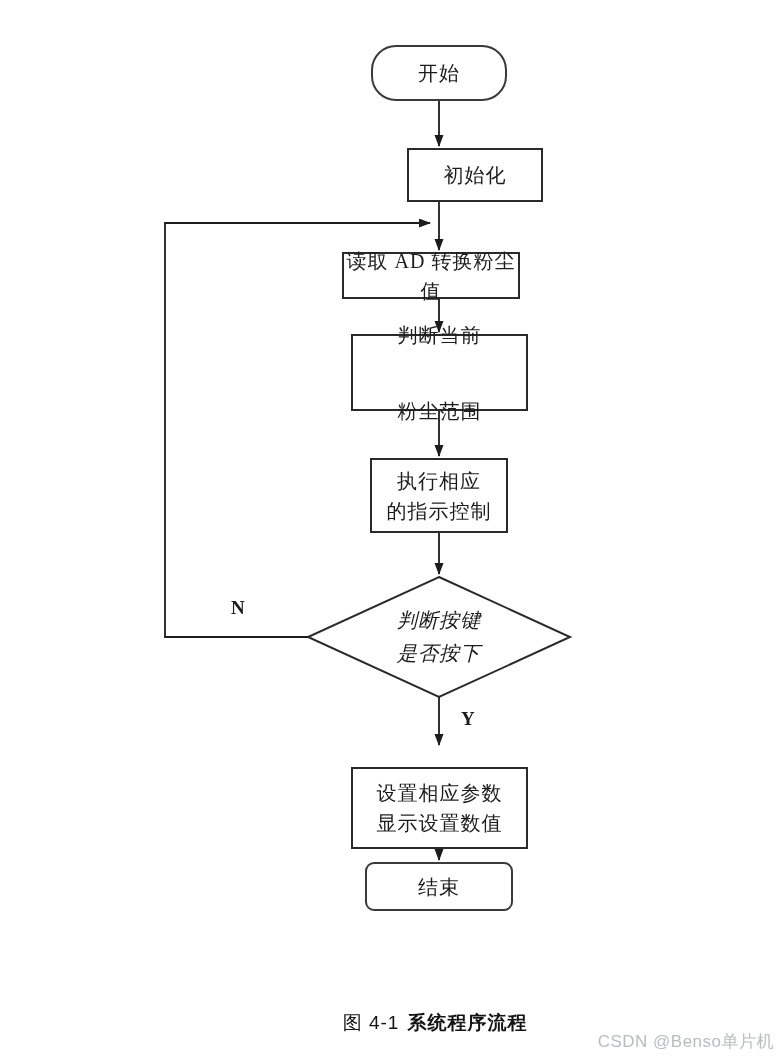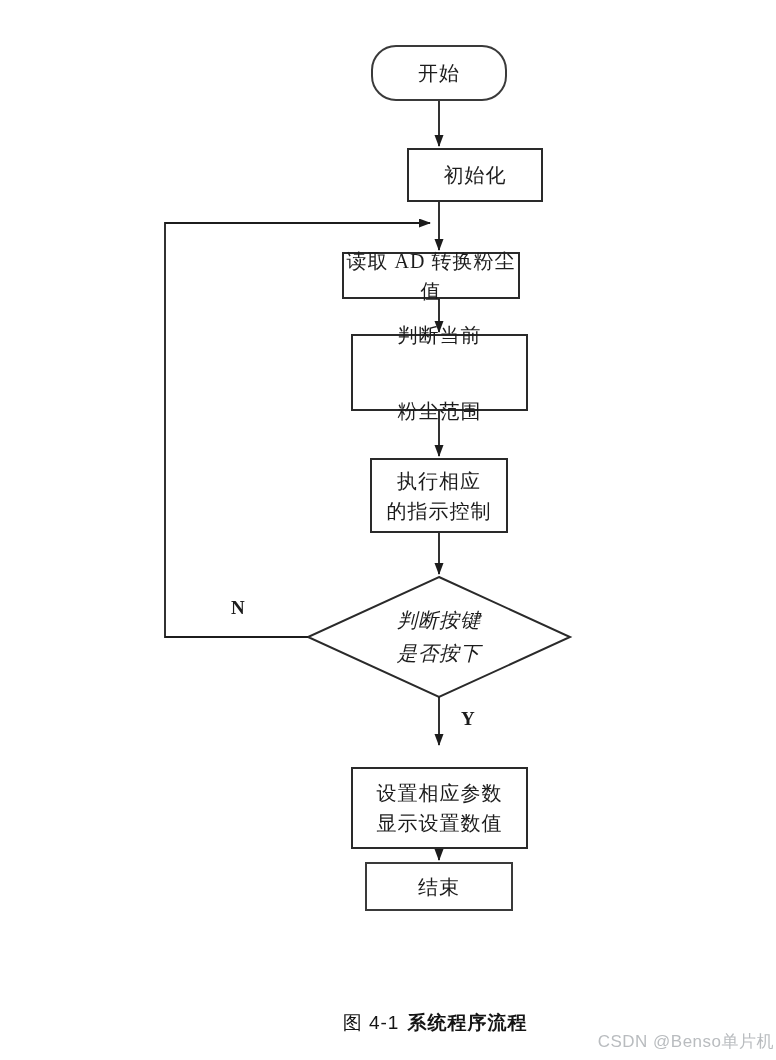--- a/index.html
+++ b/index.html
@@ -33,21 +33,21 @@
     line-height: 30px;
     letter-spacing: 1px;
   }
   .node.rounded { border-radius: 25px; border-color: #3a3a3a; }
   #node-start  { left: 371px; top: 45px;  width: 136px; height: 56px; }
   #node-init   { left: 371px; top: 148px; width: 136px; height: 54px; margin-left: 36px; }
   #node-read   { left: 342px; top: 252px; width: 178px; height: 47px; }
   #node-judge  { left: 351px; top: 334px; width: 177px; height: 77px; gap: 46px; }
   #node-exec   { left: 370px; top: 458px; width: 138px; height: 75px; }
   #node-set    { left: 351px; top: 747px; width: 177px; height: 82px; margin-top: 20px; }
-  #node-end    { left: 365px; top: 862px; width: 148px; height: 49px; border-radius: 0; }
+  #node-end    { left: 365px; top: 862px; width: 148px; height: 49px; border-radius: 9px; }
   .diamond-text {
     position: absolute;
     z-index: 2;
     left: 339px; top: 595px;
     width: 200px; height: 84px;
     display: flex;
     flex-direction: column;
     align-items: center;
     justify-content: center;
     text-align: center;

